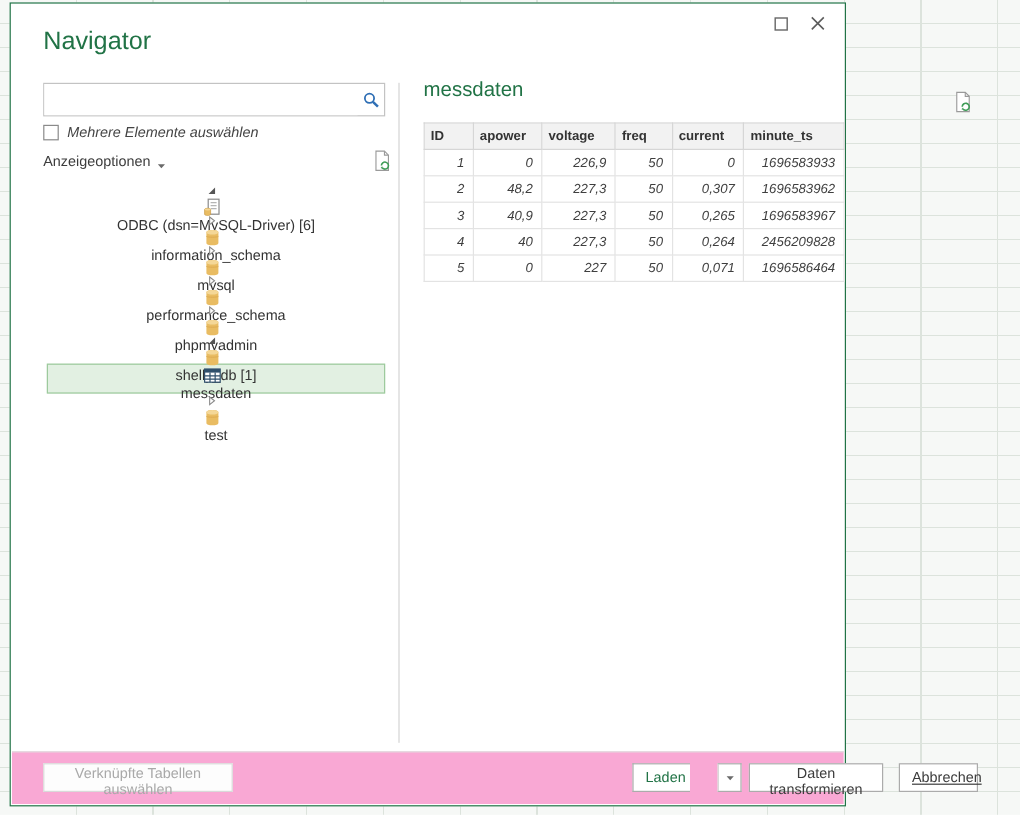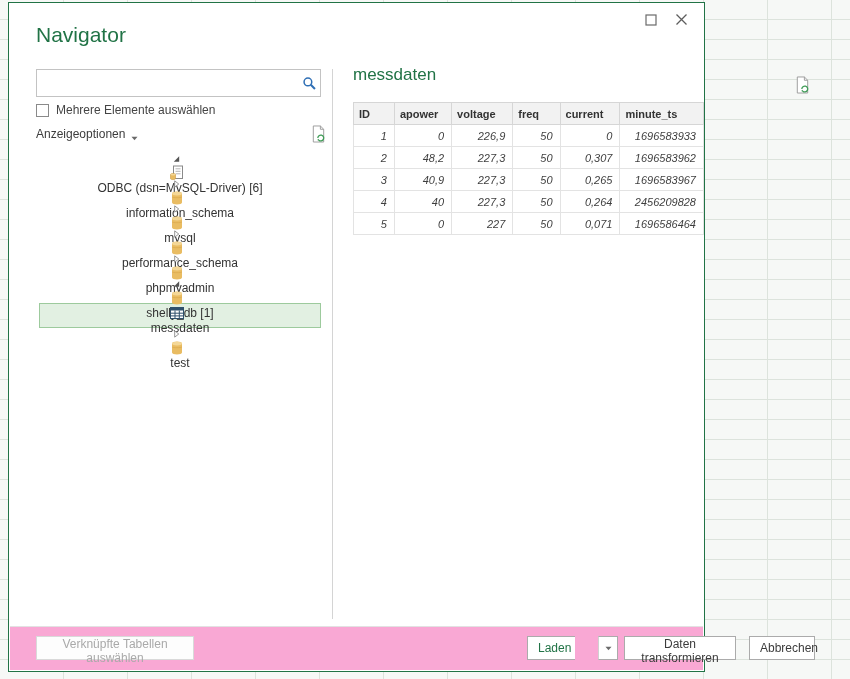--- a/index.html
+++ b/index.html
@@ -23,21 +23,21 @@
   .dlg-title { position:absolute; left:27px; top:20px; font-size:21px; color:#217346; font-weight:400; }
 
   
   .search-box {
     position:absolute; left:27px; top:66px; width:285px; height:28px;
     border:1px solid #c3c3c3; background:#fff; display:flex; align-items:center;
   }
   .search-input { flex:1; border:none; outline:none; height:100%; padding:0 6px; font-size:12px; font-family:inherit; }
   .search-icon { width:22px; display:flex; align-items:center; justify-content:center; cursor:pointer; }
 
-  .multi-row { position:absolute; left:27px; top:100px; display:flex; align-items:center; gap:7px; }
+  .multi-row { position:absolute; left:27px; top:100px; display:flex; align-items:center; gap:7px;font-style:italic; }
   .checkbox { width:13px; height:13px; border:1px solid #8a8a8a; background:#fff; cursor:pointer; }
   .multi-label { font-size:12px; color:#444; }
 
   .options-row { position:absolute; left:27px; top:121px; width:291px; display:flex; align-items:center; }
   .options-label { font-size:12px; color:#3c3c3c; cursor:pointer; display:flex; align-items:flex-end; gap:6px; }
   .refresh-btn { margin-left:auto; cursor:pointer; display:flex; }
 
   .tree { position:absolute; left:30px; top:150px; width:282px; }
   .tree-row { height:25px; display:flex; align-items:center; border:1px solid transparent; cursor:pointer;flex-direction:column; }
   .tree-row.selected { background:#e2f0e2; border:1px solid #9dca9d; }
@@ -67,21 +67,21 @@
   .btn {
     position:absolute; top:9px; height:24px; background:#fff; border:1px solid #ababab;
     font-size:12px; color:#3c3c3c; font-family:inherit; cursor:pointer; padding:0 10px;
   }
   .btn.disabled { color:#a9a9a9; border-color:#d9d9d9; background:#fdfdfd; cursor:default; }
   .btn-linked { left:26px; width:158px; }
   .split { position:absolute; left:517px; top:9px; height:24px; display:flex;gap:23px; }
   .btn-load { position:relative; top:0; height:24px; width:48px; color:#217346; border-right:none; }
   .btn-load-arrow { position:relative; top:0; height:24px; width:20px; padding:0; display:flex; align-items:center; justify-content:center; border-left:1px solid #d0d0d0; }
   .btn-transform { left:614px; width:112px; }
-  .btn-cancel { left:739px; width:66px; }
+  .btn-cancel { left:739px; width:66px;text-decoration:underline; }
 </style>
 </head>
 <body>
 
 <div class="dialog">
 
   <div class="win-controls">
     <span class="win-btn">
       <svg width="12" height="12" viewBox="0 0 12 12">
           <rect x="1" y="1" width="10" height="10" fill="none" stroke="#6a6a6a" stroke-width="1.2"></rect>

